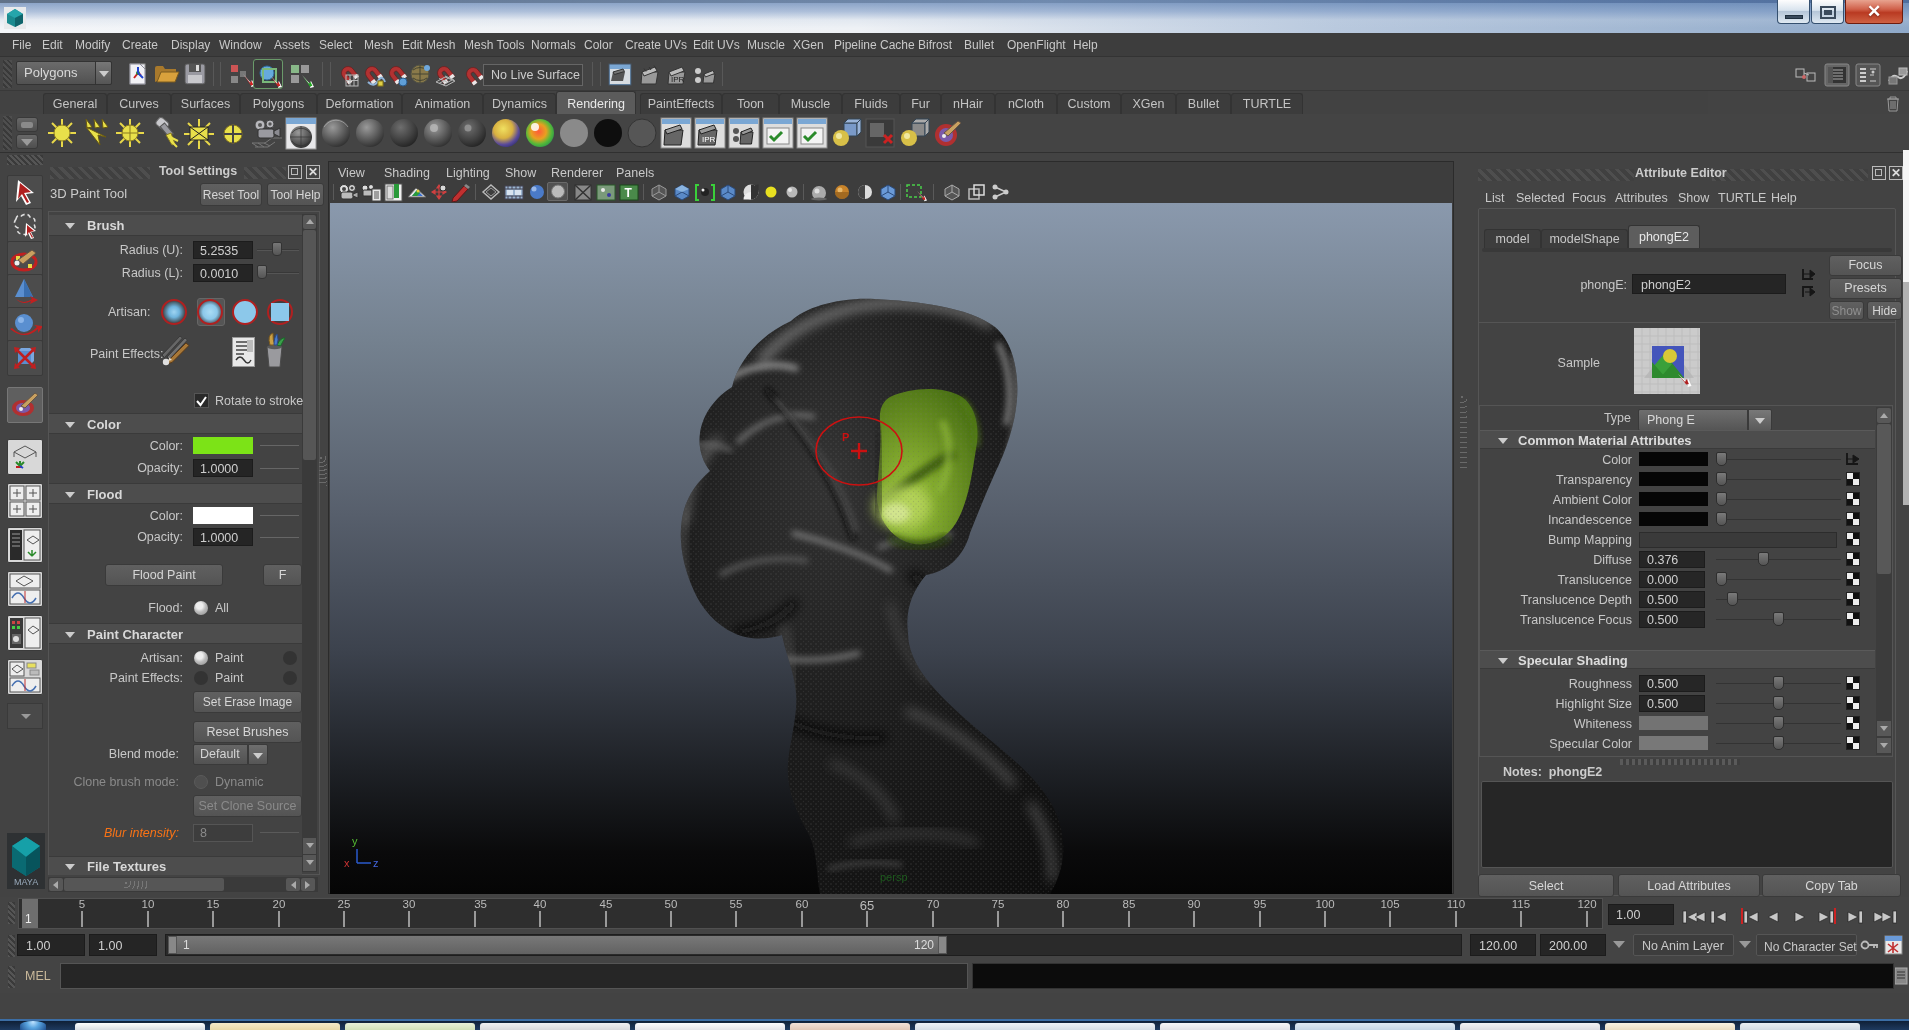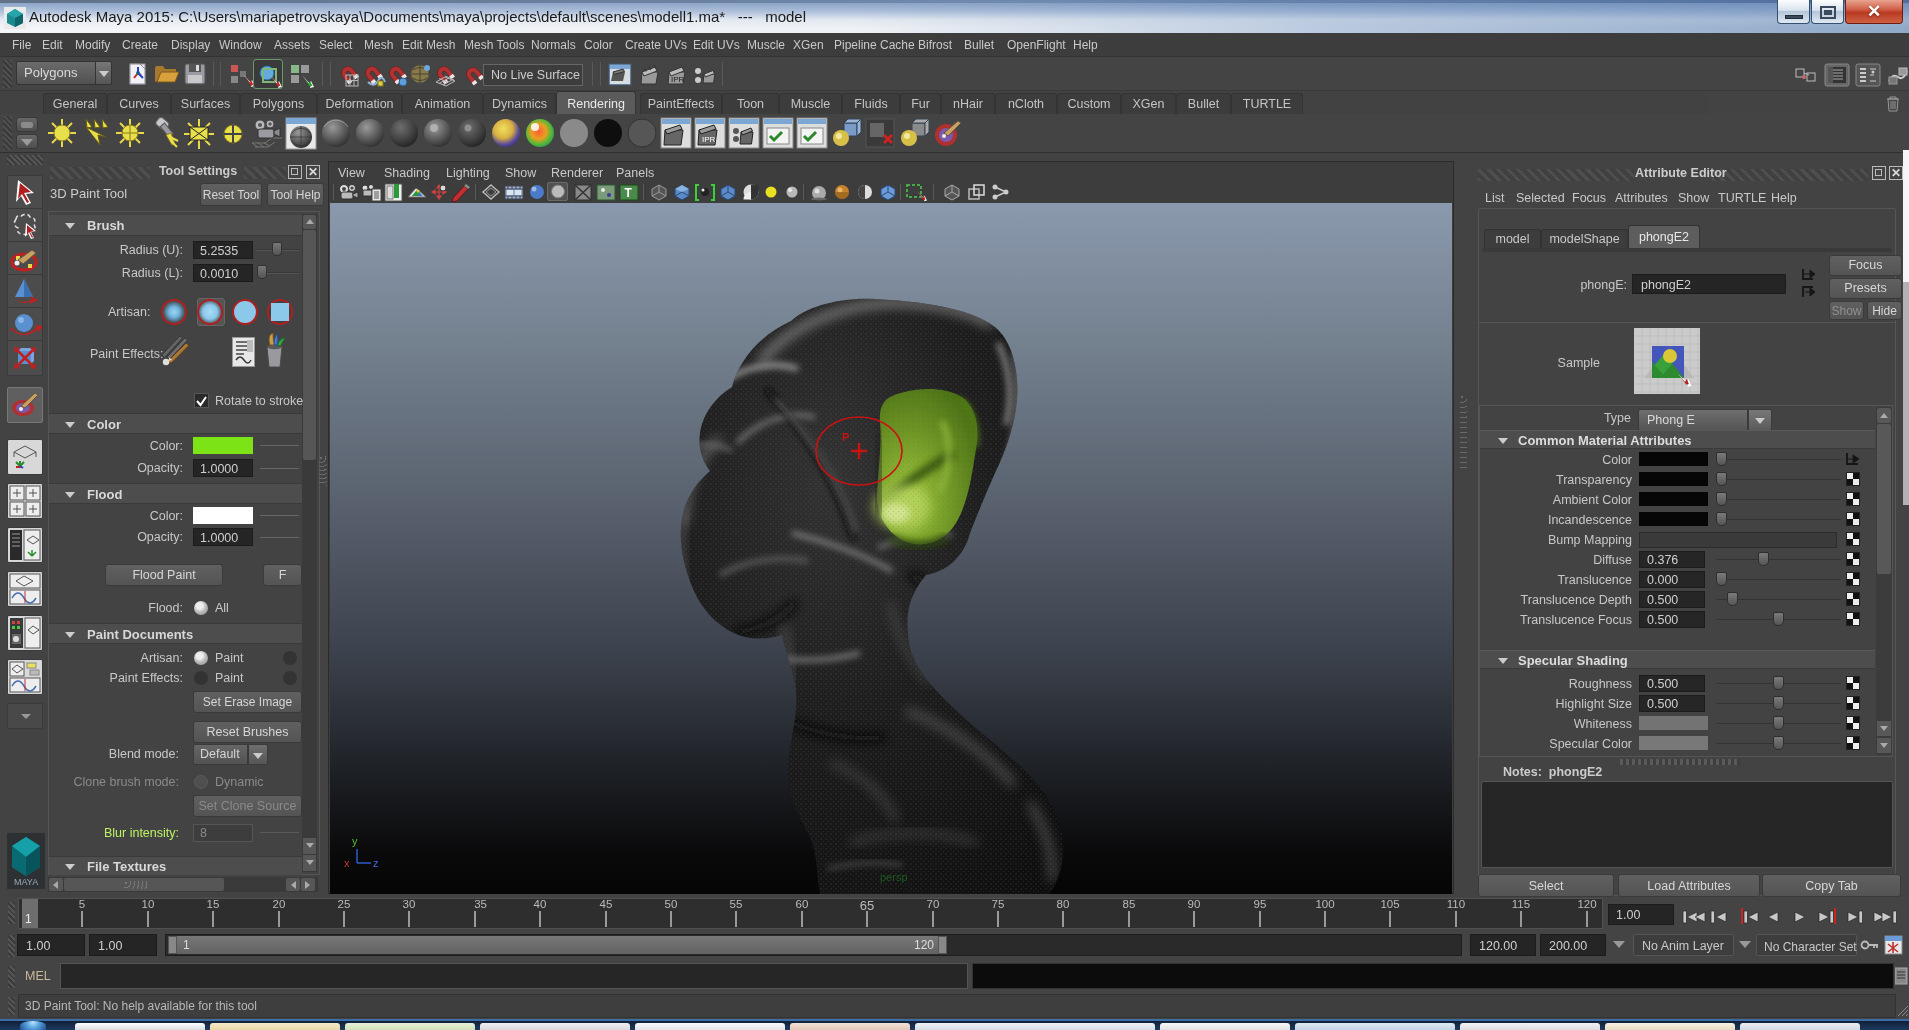--- a/index.html
+++ b/index.html
@@ -70,21 +70,20 @@
 <body>
 <div id="root">
   <div id="titlebar" class="abs">
     <div class="abs" style="left:0;top:0;width:1909px;height:3px;background:linear-gradient(to right,#5a6a7e,#6d87ab 55%,#4a699a);opacity:.85;"></div>
     <svg class="abs" style="left:4px;top:7px" width="22" height="22" viewBox="0 0 22 22">
       <rect x="0" y="0" width="22" height="22" fill="#e8eaec"></rect>
       <polygon points="11,2 19,7 19,16 11,20 3,16 3,7" fill="#1b8a8f"></polygon>
       <polygon points="11,2 19,7 11,11 3,7" fill="#25a5ab"></polygon>
       <polygon points="11,11 19,7 19,16 11,20" fill="#10646b"></polygon>
     </svg>
-    <span class="ttext">Autodesk Maya 2015: C:\Users\mariapetrovskaya\Documents\maya\projects\default\scenes\modell1.ma*&nbsp;&nbsp; ---&nbsp;&nbsp; model</span>
     <div class="winbtn" style="left:1777px;width:33px;">
       <div style="position:absolute;left:7px;top:15px;width:18px;height:4px;background:#3a4a5c;border:1px solid #20303f;"></div>
     </div>
     <div class="winbtn" style="left:1811px;width:33px;">
       <div style="position:absolute;left:8px;top:6px;width:16px;height:13px;border:2px solid #3a4a5c;background:transparent;"></div>
       <div style="position:absolute;left:12px;top:10px;width:8px;height:5px;background:#3a4a5c;"></div>
     </div>
     <div class="winbtn" style="left:1845px;width:58px;background:linear-gradient(to bottom,#e8a38f 0%,#d0614a 40%,#b93a22 55%,#cf6143 100%);border-color:#6e1c0e;">
       <span style="font-size:17px;font-weight:bold;color:#fff;position:absolute;top:1px;left:21px;text-shadow:0 1px 2px #7a2315;">✕</span>
     </div>
@@ -698,42 +697,42 @@
       <div class="fld" style="left:145px;top:367px;width:60px;height:18px;padding:2px 0 0 6px;">1.0000</div>
       <div class="abs" style="left:212px;top:376px;width:39px;height:1px;background:#666;"></div>
       <div class="btn" style="left:57px;top:403px;width:118px;height:22px;padding-top:3px;font-size:12.5px;">Flood Paint</div>
       <div class="btn" style="left:215px;top:403px;width:39px;height:22px;padding-top:3px;font-size:12.5px;">F</div>
       <div class="abs" style="right:143px;top:440px;font-size:12.5px;color:#c8c8c8;">Flood:</div>
       <div class="abs" style="left:146px;top:440px;width:14px;height:14px;border-radius:50%;background:radial-gradient(circle at 40% 35%, #eee 25%, #bbb 50%, #888);"></div>
       <div class="abs" style="left:167px;top:440px;font-size:12.5px;color:#c8c8c8;">All</div>
 
       <div class="abs" style="left:1px;top:462px;width:253px;height:21px;background:#4d4d4d;border-top:1px solid #3a3a3a;border-bottom:1px solid #3a3a3a;">
         <div style="position:absolute;left:16px;top:8px;width:0;height:0;border-left:5px solid transparent;border-right:5px solid transparent;border-top:6px solid #ccc;"></div>
-        <span style="position:absolute;left:38px;top:3px;font-size:13px;font-weight:bold;color:#d8d8d8;">Paint Documents</span>
+        <span style="position:absolute;left:38px;top:3px;font-size:13px;font-weight:bold;color:#d8d8d8;">Paint Character</span>
       </div>
       <div class="abs" style="right:143px;top:490px;font-size:12.5px;color:#c8c8c8;">Artisan:</div>
       <div class="abs" style="left:146px;top:490px;width:14px;height:14px;border-radius:50%;background:radial-gradient(circle at 40% 35%, #eee 25%, #bbb 50%, #888);"></div>
       <div class="abs" style="left:167px;top:490px;font-size:12.5px;color:#c8c8c8;">Paint</div>
       <div class="abs" style="left:235px;top:490px;width:14px;height:14px;border-radius:50%;background:#333;"></div>
       <div class="abs" style="right:143px;top:510px;font-size:12.5px;color:#c8c8c8;">Paint Effects:</div>
       <div class="abs" style="left:146px;top:510px;width:14px;height:14px;border-radius:50%;background:#333;"></div>
       <div class="abs" style="left:167px;top:510px;font-size:12.5px;color:#c8c8c8;">Paint</div>
       <div class="abs" style="left:235px;top:510px;width:14px;height:14px;border-radius:50%;background:#333;"></div>
       <div class="btn" style="left:145px;top:530px;width:109px;height:22px;padding-top:3px;font-size:12px;">Set Erase Image</div>
       <div class="btn" style="left:145px;top:560px;width:109px;height:22px;padding-top:3px;font-size:12.5px;">Reset Brushes</div>
       <div class="abs" style="right:147px;top:586px;font-size:12.5px;color:#c8c8c8;">Blend mode:</div>
       <div class="abs" style="left:145px;top:583px;width:55px;height:21px;background:linear-gradient(#666,#525252);border:1px solid #3a3a3a;border-radius:2px 0 0 2px;color:#d5d5d5;font-size:12.5px;padding:2px 0 0 6px;">Default</div>
       <div class="abs" style="left:200px;top:583px;width:20px;height:21px;background:linear-gradient(#6e6e6e,#565656);border:1px solid #3a3a3a;border-radius:0 2px 2px 0;">
           <div style="position:absolute;left:4px;top:8px;width:0;height:0;border-left:5px solid transparent;border-right:5px solid transparent;border-top:6px solid #ccc;"></div>
         </div>
       <div class="abs" style="right:147px;top:614px;font-size:12.5px;color:#8a8a8a;">Clone brush mode:</div>
       <div class="abs" style="left:146px;top:614px;width:14px;height:14px;border-radius:50%;background:#4f4f4f;border:1px solid #5a5a5a;"></div>
       <div class="abs" style="left:167px;top:614px;font-size:12.5px;color:#8a8a8a;">Dynamic</div>
       <div class="btn" style="left:145px;top:634px;width:109px;height:22px;padding-top:3px;font-size:12.5px;color:#8a8a8a;">Set Clone Source</div>
-      <div class="abs" style="right:147px;top:665px;font-size:12.5px;color:#bef264;">Blur intensity:</div>
+      <div class="abs" style="right:147px;top:665px;font-size:12.5px;color:#f97316;font-style:italic;">Blur intensity:</div>
       <div class="abs" style="left:145px;top:663px;width:60px;height:18px;background:#3d3d3d;border:1px solid #555;color:#8a8a8a;font-size:12.5px;padding:1px 0 0 6px;">8</div>
       <div class="abs" style="left:212px;top:671px;width:39px;height:1px;background:#5a5a5a;"></div>
 
       <div class="abs" style="left:1px;top:695px;width:253px;height:19px;background:#4d4d4d;border-top:1px solid #3a3a3a;">
         <div style="position:absolute;left:16px;top:7px;width:0;height:0;border-left:5px solid transparent;border-right:5px solid transparent;border-top:6px solid #ccc;"></div>
         <span style="position:absolute;left:38px;top:2px;font-size:13px;font-weight:bold;color:#d8d8d8;">File Textures</span>
       </div>
 
       <div class="abs" style="left:0px;top:716px;width:270px;height:15px;background:#3a3a3a;">
         <div style="position:absolute;left:1px;top:1px;width:14px;height:13px;background:#575757;border-radius:2px;">
@@ -1312,28 +1311,20 @@
   <div id="melrow" class="abs">
     <div class="abs" style="left:8px;top:6px;width:7px;height:22px;background:repeating-linear-gradient(45deg,#555 0 2px,#3a3a3a 2px 4px);"></div>
     <div class="abs" style="left:25px;top:9px;font-size:12.5px;color:#c8b89a;">MEL</div>
     <div class="abs" style="left:60px;top:3px;width:908px;height:26px;background:#262626;border:1px solid #555;"></div>
     <div class="abs" style="left:972px;top:3px;width:922px;height:26px;background:#0c0c0c;border:1px solid #333;"></div>
     <svg class="abs" style="left:1895px;top:6px" width="13" height="20" viewBox="0 0 13 20">
         <rect x="0" y="2" width="12" height="16" fill="#888" stroke="#aaa"></rect>
         <path d="M2 6 h8 M2 9 h8 M2 12 h8" stroke="#333"></path>
       </svg>
   </div>
-  <div id="helprow" class="abs">
-    <div class="abs" style="left:8px;top:4px;width:7px;height:18px;background:repeating-linear-gradient(45deg,#555 0 2px,#3a3a3a 2px 4px);"></div>
-    <div class="abs" style="left:18px;top:1px;width:1878px;height:24px;background:#3e3e3e;border:1px solid #333;"></div>
-    <div class="abs" style="left:25px;top:6px;font-size:12px;color:#b8b8b8;">3D Paint Tool: No help available for this tool</div>
-    <svg class="abs" style="left:1897px;top:12px" width="12" height="12" viewBox="0 0 12 12">
-        <path d="M11 1 L1 11 M11 5 L5 11 M11 9 L9 11" stroke="#8a8a8a"></path>
-      </svg>
-  </div>
   <div id="taskbar" class="abs">
     <div class="abs" style="left:0;top:0;width:1909px;height:2px;background:#3c6ea5;"></div>
     <div class="abs" style="left:20px;top:2px;width:26px;height:9px;background:radial-gradient(circle at 50% 10%,#bfe3ff 0%,#5aa5e0 40%,#1f4f8f 100%);border-radius:50% 50% 0 0;"></div>
     <div class="abs" style="left:75px;top:4px;width:130px;height:7px;background:linear-gradient(#fdfdfd,#d8dde2);border-radius:3px 3px 0 0;"></div>
     <div class="abs" style="left:210px;top:4px;width:130px;height:7px;background:linear-gradient(#f5e9c8,#e8d8a8);border-radius:3px 3px 0 0;"></div>
     <div class="abs" style="left:345px;top:4px;width:130px;height:7px;background:linear-gradient(#e8f0d8,#d0e0b8);border-radius:3px 3px 0 0;"></div>
     <div class="abs" style="left:480px;top:4px;width:150px;height:7px;background:linear-gradient(#f0f0f2,#d8d8dc);border-radius:3px 3px 0 0;"></div>
     <div class="abs" style="left:635px;top:4px;width:150px;height:7px;background:linear-gradient(#fbfbfd,#e2e2e8);border-radius:3px 3px 0 0;"></div>
     <div class="abs" style="left:790px;top:4px;width:120px;height:7px;background:linear-gradient(#f3e2d8,#e2c8b8);border-radius:3px 3px 0 0;"></div>
     <div class="abs" style="left:915px;top:4px;width:240px;height:7px;background:linear-gradient(#eef2f6,#d5dde5);border-radius:3px 3px 0 0;"></div>

